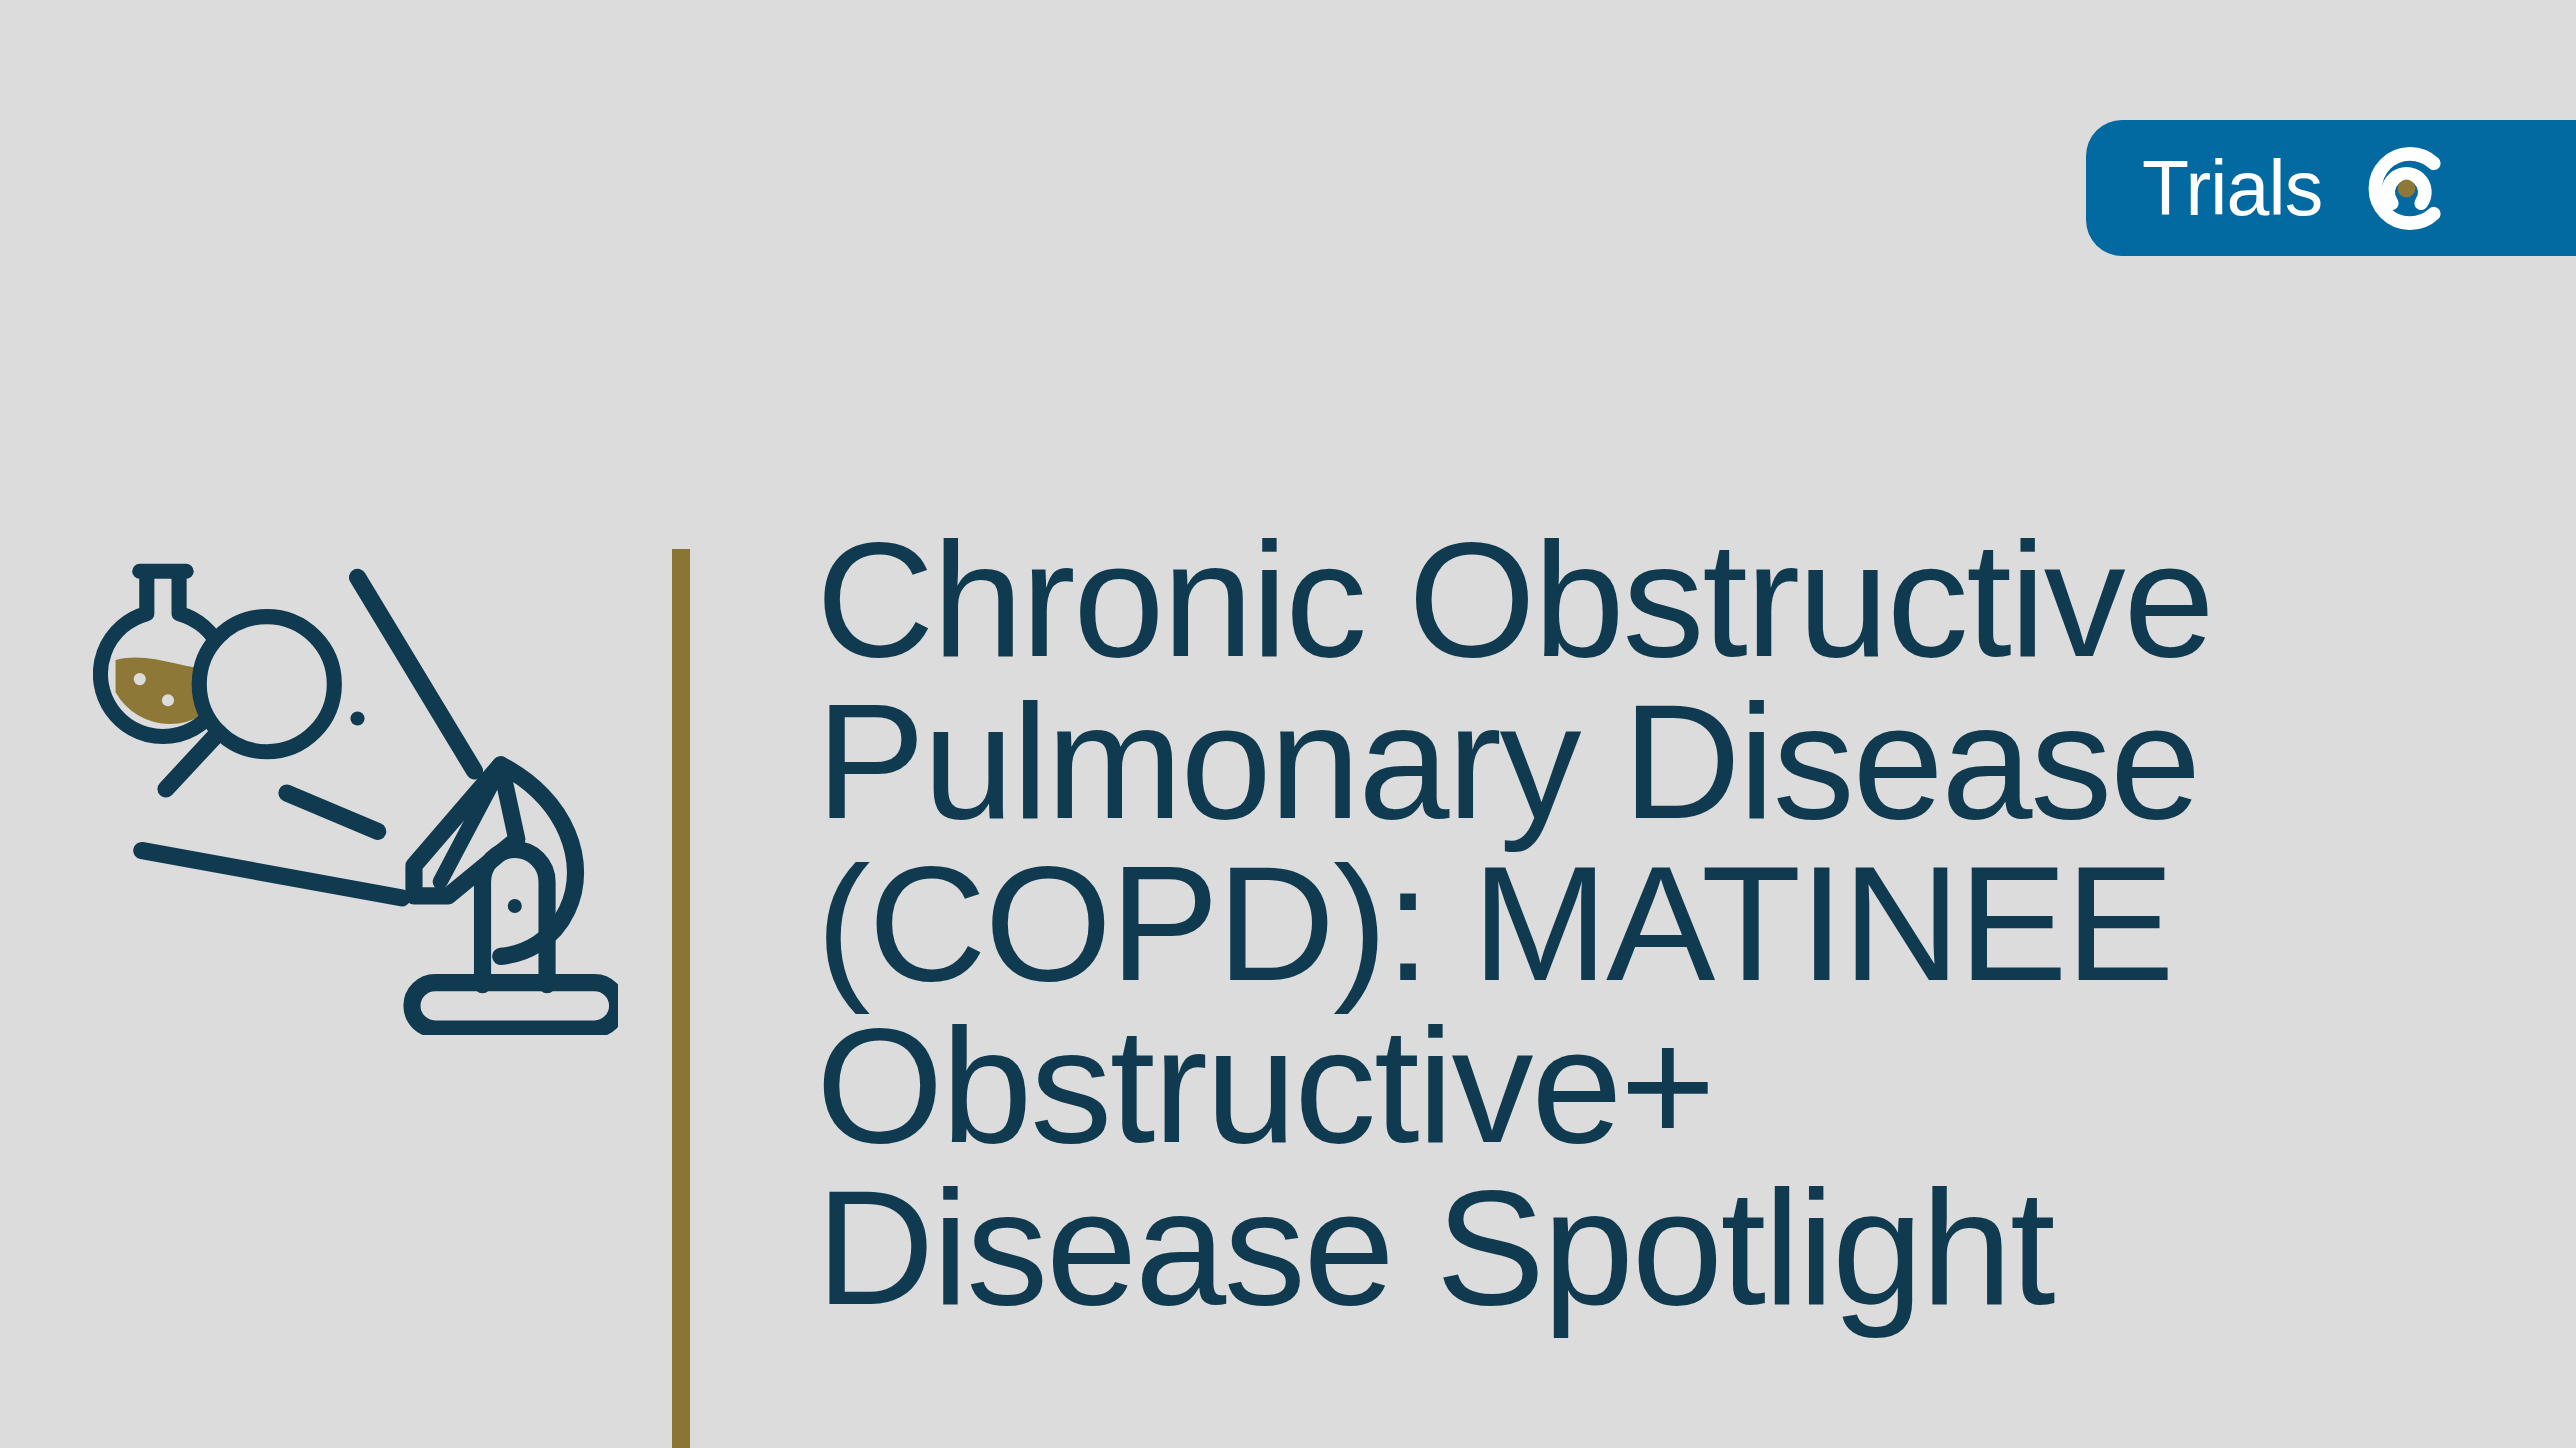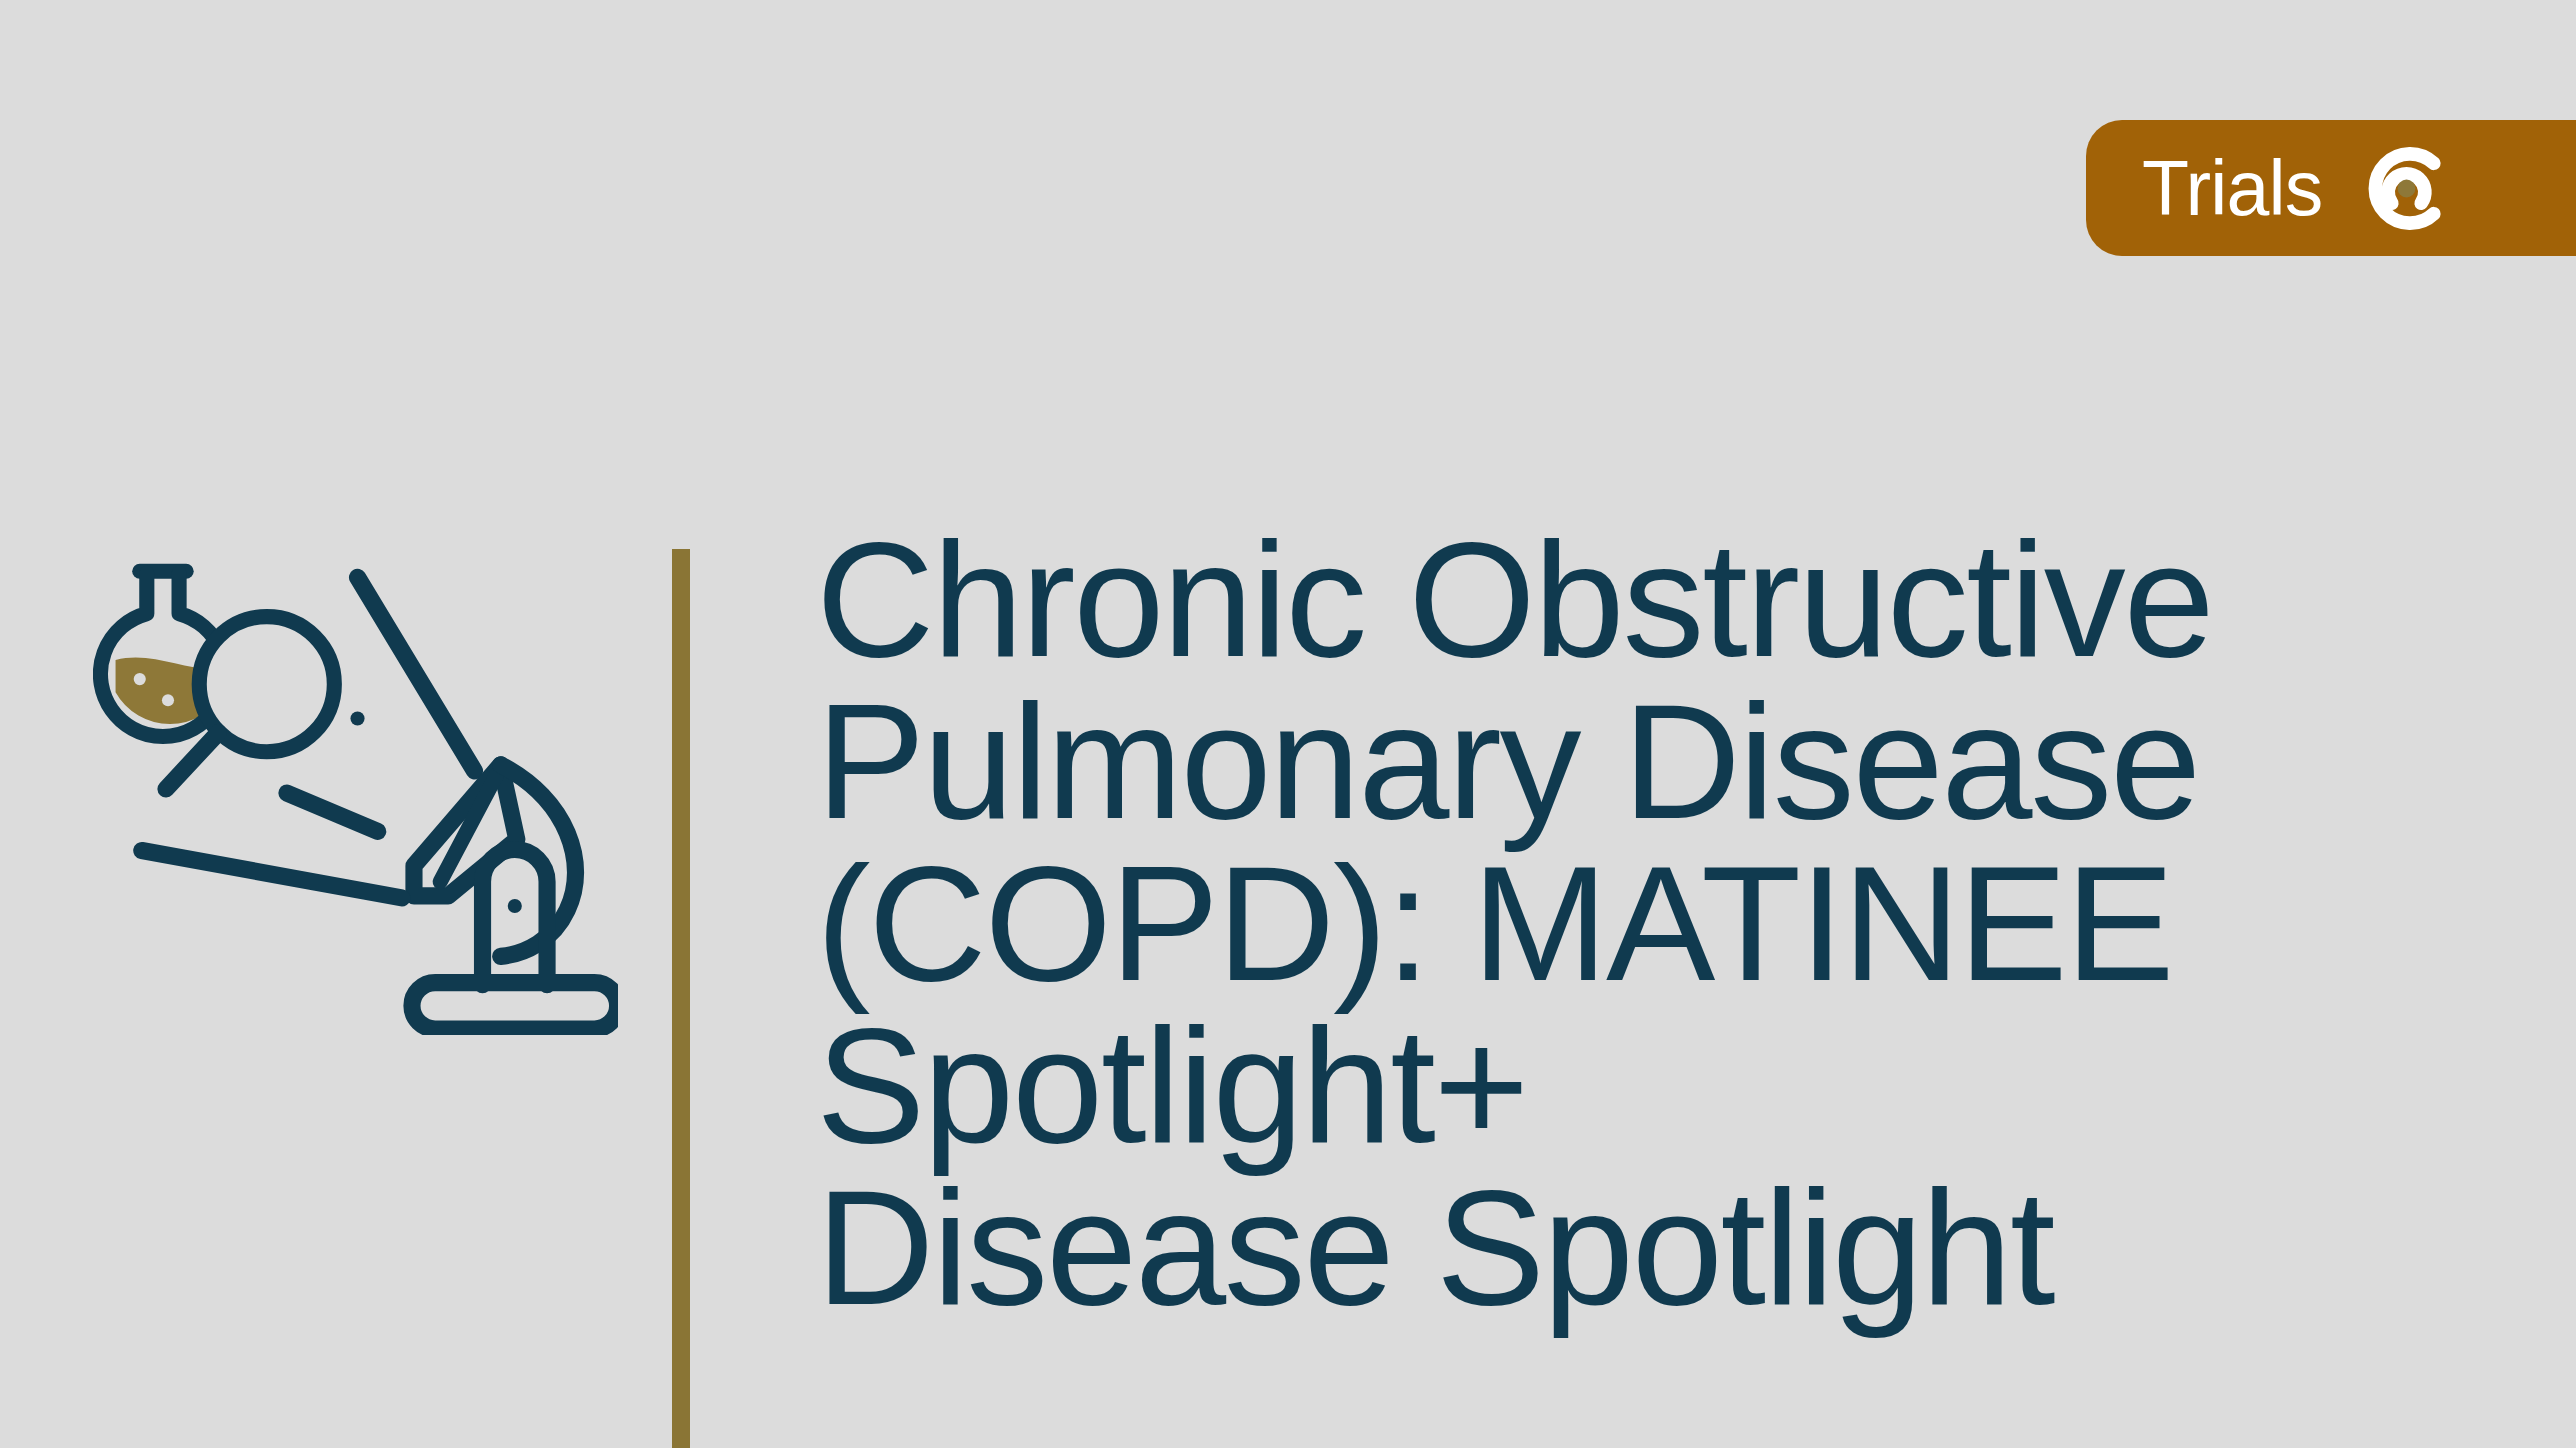--- a/index.html
+++ b/index.html
@@ -20,21 +20,21 @@
     overflow: hidden;
   }
 
   
   #trials-badge {
     position: absolute;
     top: 120px;
     left: 2086px;
     width: 490px;
     height: 136px;
-    background: #a16207;
+    background: #0369a1;
     border-radius: 36px 0 0 36px;
     display: flex;
     align-items: center;
     justify-content: flex-start;
     padding-left: 56px;
     box-sizing: border-box;
   }
   #trials-badge-label {
     color: #ffffff;
     font-size: 77px;
@@ -155,18 +155,18 @@
       <circle cx="418" cy="362" r="7" fill="#103a4f" stroke="none"></circle>
 
       <rect x="316" y="438" width="204" height="46" rx="23" stroke-width="17"></rect>
     </g>
   </svg>
 
   <div id="title-block">
     <div class="title-line">Chronic Obstructive</div>
     <div class="title-line">Pulmonary Disease</div>
     <div class="title-line">(COPD): MATINEE</div>
-    <div class="title-line">Spotlight+</div>
+    <div class="title-line">Obstructive+</div>
     <div class="title-line">Disease Spotlight</div>
   </div>
 
 </div>
 
 
 </body></html>

